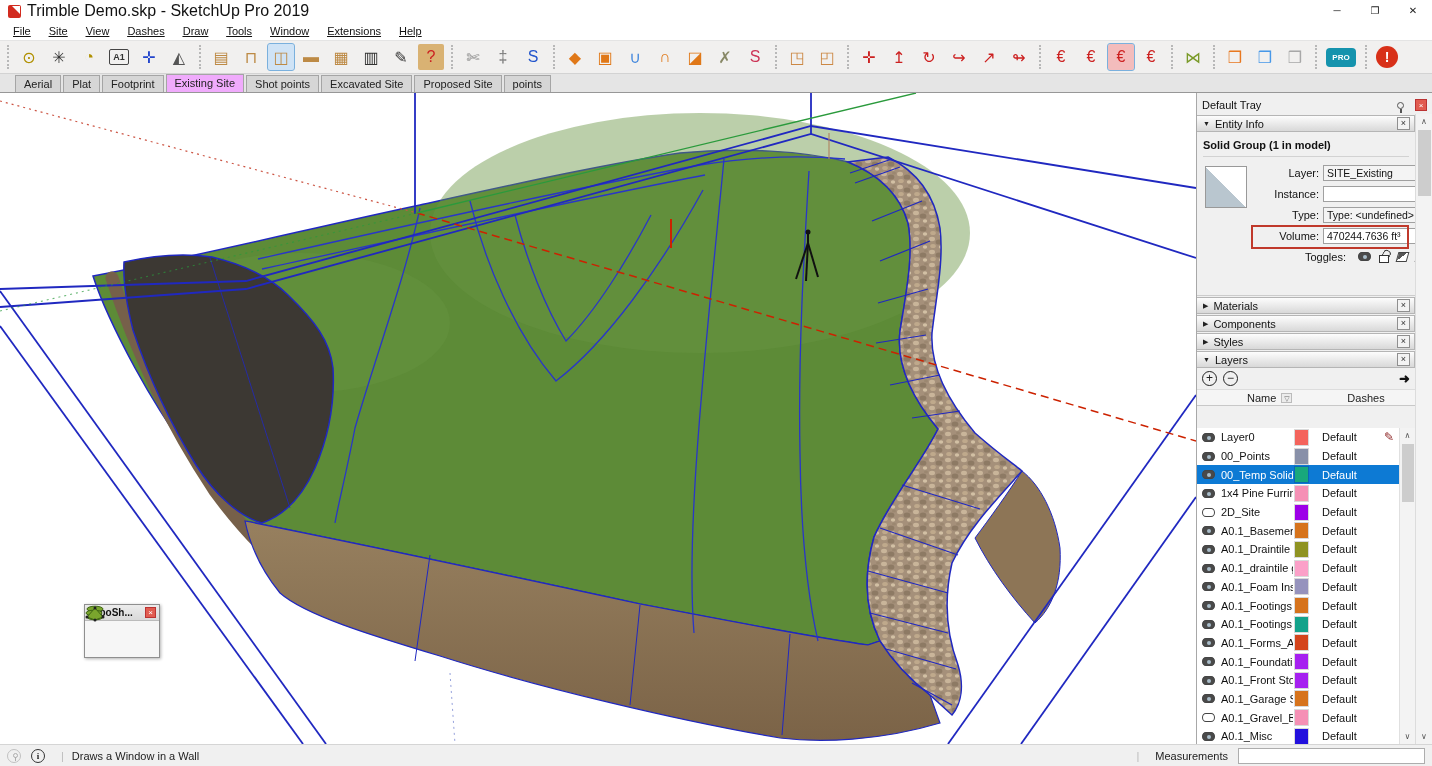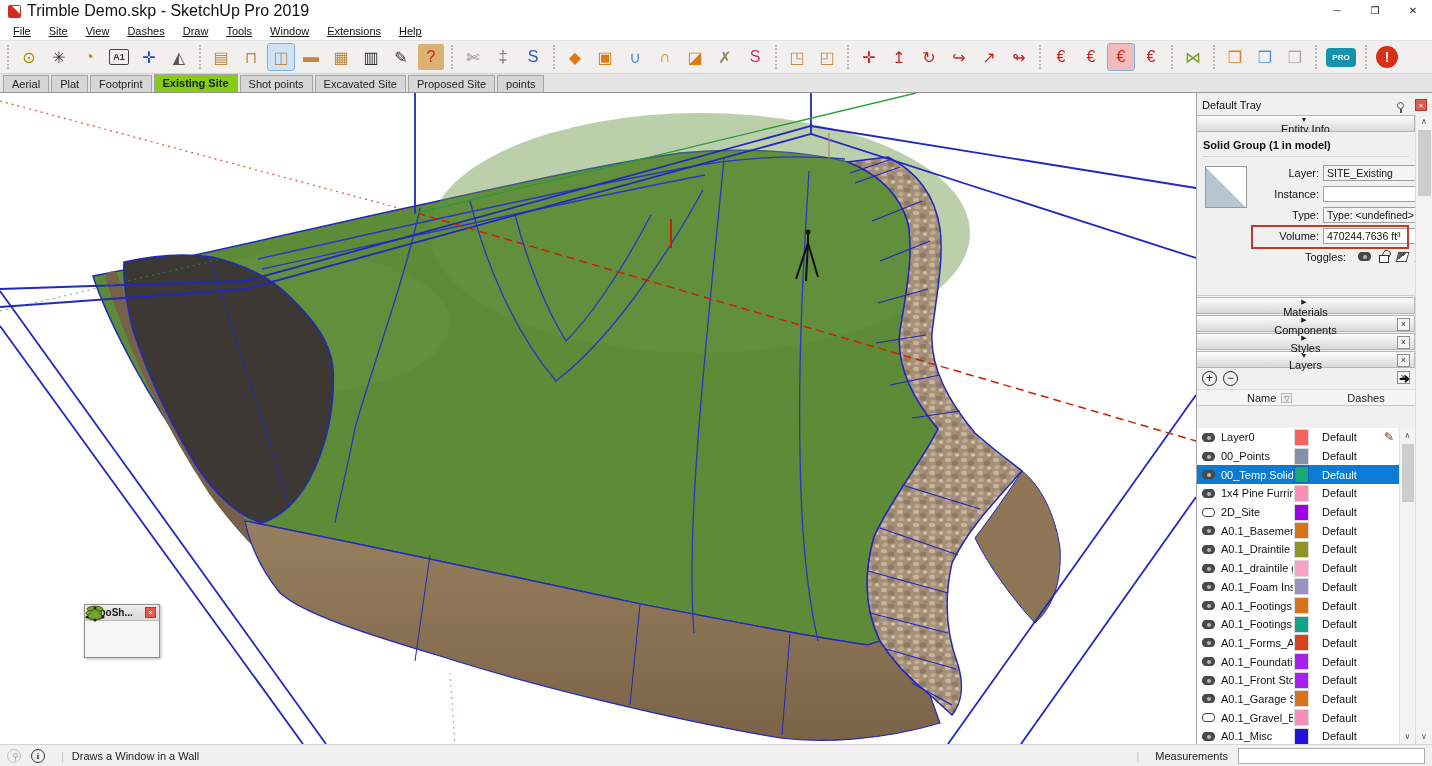--- a/index.html
+++ b/index.html
@@ -22,23 +22,23 @@
   
   .toolbar { height:34px; background:#f1f0ef; border-top:1px solid #e4e4e4; border-bottom:1px solid #d3d3d3; display:flex; align-items:center; padding-left:2px; overflow:hidden; }
   .tb-grip { width:0; height:24px; border-left:2px dotted #b8b8b8; margin:0 5px; flex:none; }
   .tbi { width:26px; height:26px; display:flex; align-items:center; justify-content:center; font-size:16px; margin:0 2px; border-radius:2px; flex:none; }
   .tbi-active { background:#cfe3f6; outline:1px solid #7ab0dd; }
   .tbi-boxed { font-size:9px; font-weight:bold; border:1px solid #444; width:20px; height:16px; margin:0 5px; }
   .tbi-badge { font-size:8px; font-weight:bold; color:#fff; width:30px; height:19px; border-radius:4px; margin:0 4px; }
   .tbi-circle { border-radius:50%; width:22px; height:22px; font-size:14px; font-weight:bold; color:#fff; margin:0 4px; }
 
   
-  .tabsbar { height:19px; background:#e5e5e5; border-bottom:1px solid #979797; display:flex; align-items:flex-end; padding-left:3px; }
+  .tabsbar { height:19px; background:#e5e5e5; border-bottom:1px solid #979797; display:flex; align-items:flex-end; padding-left:15px; }
   .tab { font-size:11px; padding:2px 8px; background:#d6d6d6; border:1px solid #a5a5a5; border-bottom:none; margin-right:2px; color:#222; white-space:nowrap; }
-  .tab-active { background:#84cc16; padding-bottom:3px;font-weight:bold; }
+  .tab-active { background:#f0abfc; padding-bottom:3px; }
 
   
   .main { display:flex; height:651px; }
   .viewport { width:1196px; height:651px; position:relative; background:#fff; flex:none; }
   .viewport svg { position:absolute; left:0; top:0; }
 
   
   .toposh { position:absolute; left:84px; top:511px; width:76px; background:#f2f2f2; border:1px solid #8f8f8f; box-shadow:1px 1px 3px rgba(0,0,0,.3); }
   .toposh-title { height:16px; background:linear-gradient(#ececec,#d9d9d9); display:flex; align-items:center; padding:0 3px; border-bottom:1px solid #bbb; }
   .toposh-title span.t { font-weight:bold; font-size:10px; }
@@ -46,21 +46,21 @@
   .toposh-body { height:36px; display:flex; align-items:center; padding:0 4px; gap:8px; background:#f6f6f6; }
   .toposh-btn { width:26px; height:26px; display:flex; align-items:center; justify-content:center; }
 
   
   .tray { width:236px; height:651px; background:#f0f0f0; border-left:1px solid #a8a8a8; position:relative; padding-top:3px; flex:none; }
   .tray-head { height:18px; display:flex; align-items:center; padding:0 5px;gap:14px; }
   .pin { width:7px; height:7px; border:1.5px solid #555; border-radius:50%; position:relative; margin-right:6px; }
   .pin::after { content:""; position:absolute; left:2px; top:6px; width:2px; height:4px; background:#555; }
   .tray-x { width:12px; height:12px; background:#e15c50; color:#fff; font-size:8px; line-height:11px; text-align:center; border:1px solid #b33; }
   .tray-content { position:absolute; top:21px; left:0; right:17px; bottom:0; }
-  .sec-head { height:17px; background:linear-gradient(#fdfdfd,#d8d8d8); border:1px solid #b5b5b5; border-left:none; display:flex; align-items:center; padding:0 4px; margin-top:1px;flex-direction:column; }
+  .sec-head { height:17px; background:linear-gradient(#fdfdfd,#d8d8d8); border:1px solid #b5b5b5; border-left:none; display:flex; align-items:center; padding:0 4px; margin-top:1px; }
   .tri { font-size:7px; margin:0 5px 0 2px; color:#222; }
   .sec-title { font-size:11px; color:#111; }
   .xbtn { margin-left:auto; width:13px; height:13px; border:1px solid #8f8f8f; background:#f3f3f3; font-size:9px; line-height:11px; text-align:center; color:#333; }
 
   .ei-body { height:164px; padding:4px 6px 0; background:#f0f0f0; border-bottom:1px solid #ccc; position:relative; }
   .ei-summary { font-weight:bold; font-size:11px; padding:3px 0 5px; border-bottom:1px solid #d2d2d2; margin-bottom:7px; }
   .ei-grid { display:flex; position:relative; }
   .thumb { width:42px; height:42px; border:1px solid #999; background:linear-gradient(to top right,#b9c6cf 49.5%,#fff 50%); margin:2px 5px 0 2px; flex:none; }
   .ei-rows { flex:1; }
   .ei-row { display:flex; align-items:center; justify-content:flex-end; height:17px; margin-bottom:4px; }

